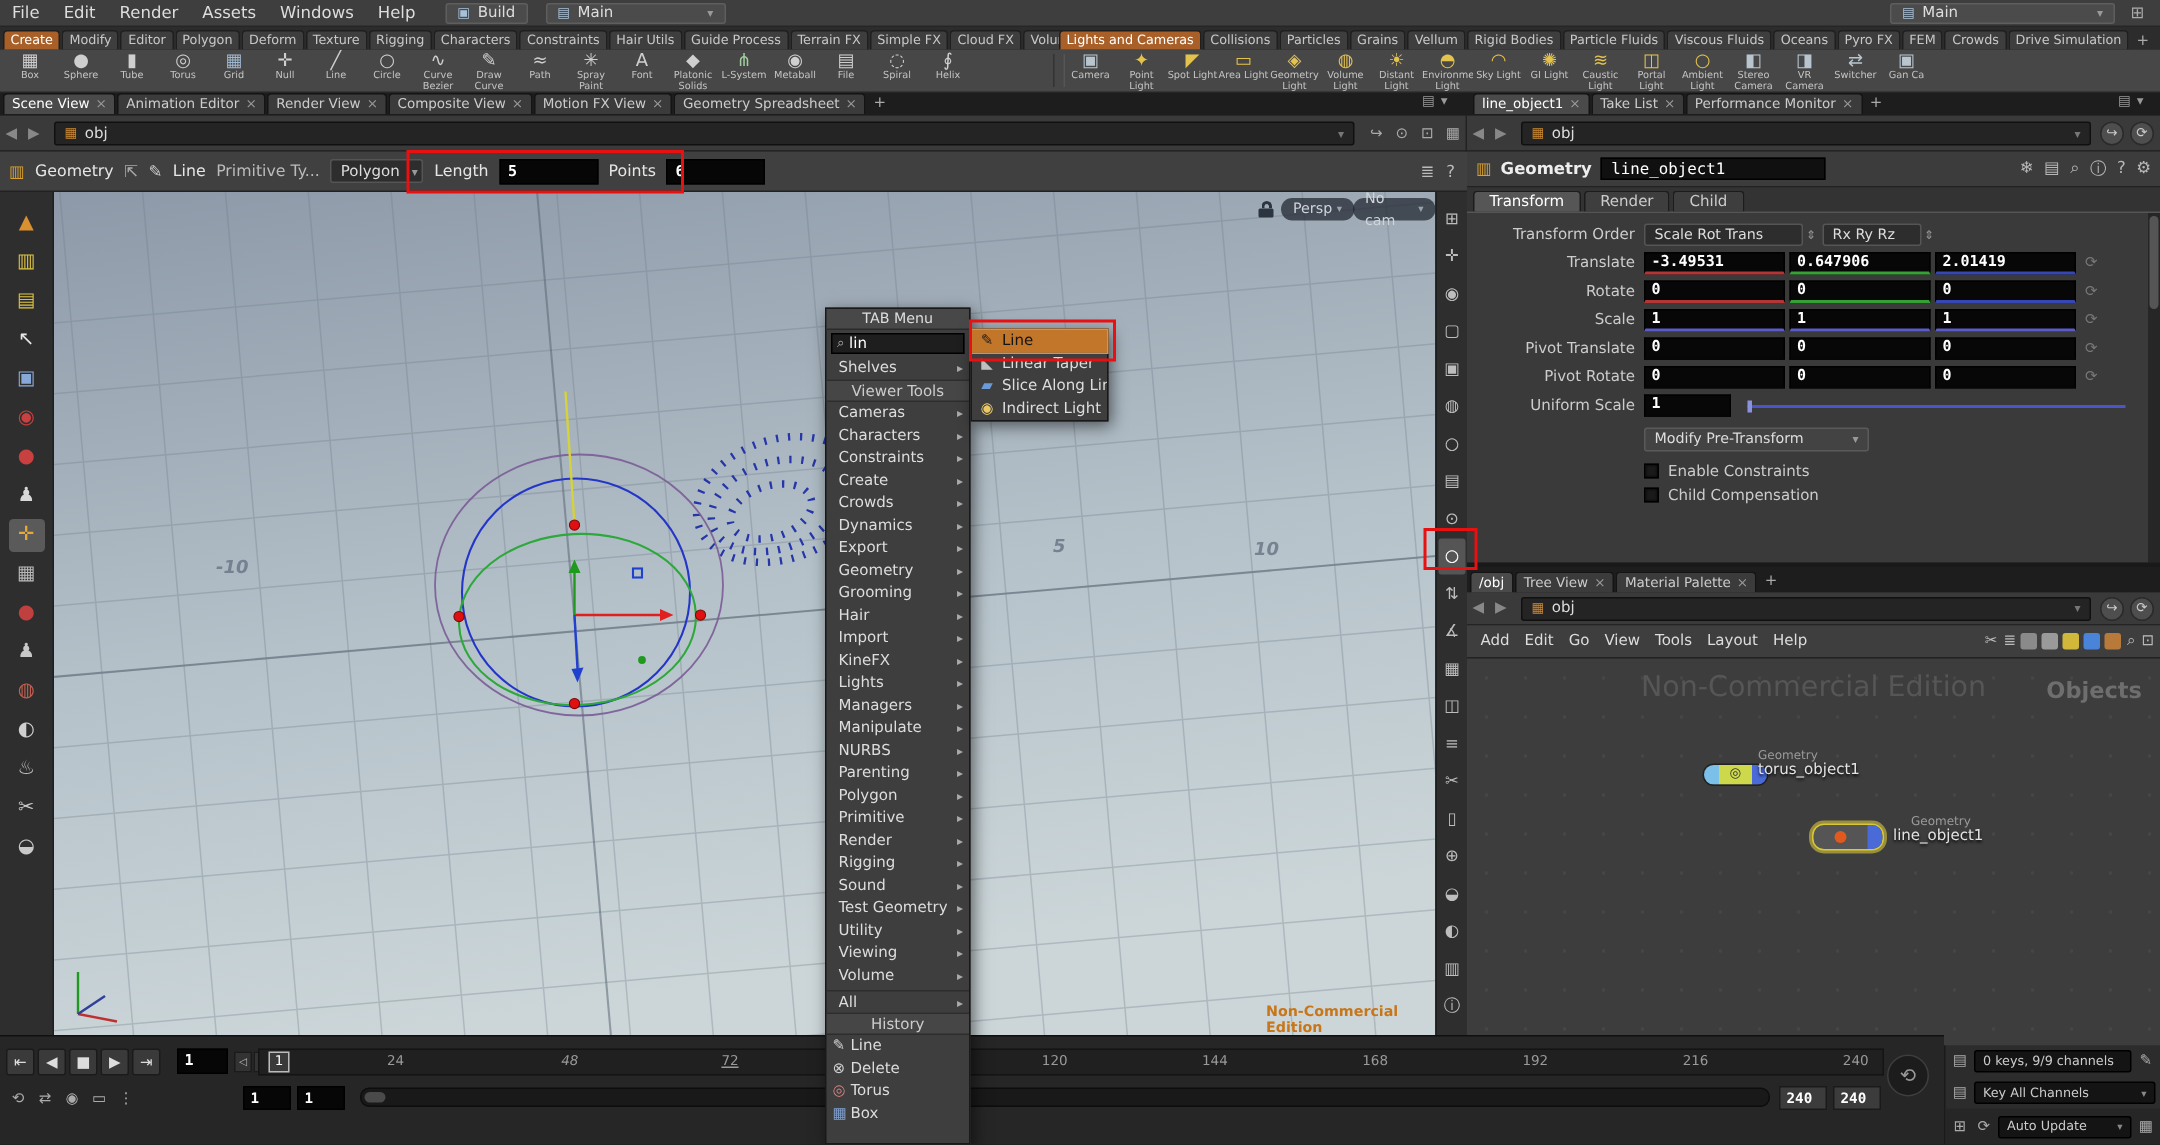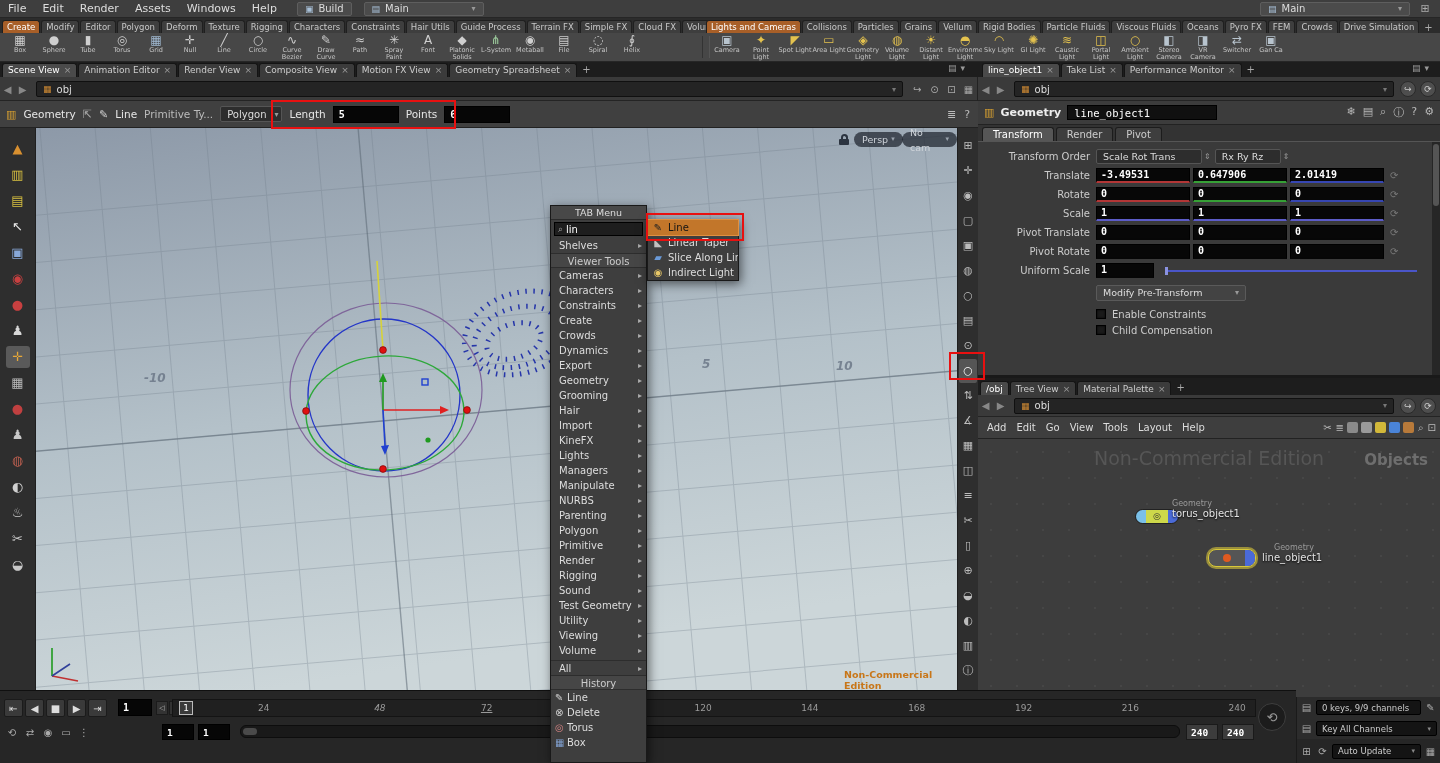--- a/index.html
+++ b/index.html
@@ -32,21 +32,21 @@
             border-bottom:1px solid #262626;display:flex;z-index:18}
   #tools-left{display:flex;padding-left:3px;width:702px;overflow:hidden}
   .tools-div{width:8px;border-left:1px solid #333;border-right:1px solid #555;margin:3px 0}
   #tools-right{display:flex;overflow:hidden;flex:1}
   .tool{width:34px;display:flex;flex-direction:column;align-items:center;padding-top:1px}
   .tic{font-size:12px;height:13px;line-height:13px}
   .tlb{font-size:6.5px;line-height:6.5px;height:14px;color:#c4c4c4;text-align:center;overflow:hidden;width:34px}
 
   
   .panetabs{position:absolute;left:0;top:62px;width:1440px;height:15px;background:#1d1d1d;z-index:17}
-  #pane-tabs-left,#pane-tabs-right{position:absolute;top:0;display:flex;height:15px;align-items:center}
+  #pane-tabs-left,#pane-tabs-right{position:absolute;top:0;display:flex;height:15px;align-items:flex-start}
   #pane-tabs-left{left:2px}#pane-tabs-right{left:982px}
   .ptab{display:flex;align-items:center;background:#3b3b3b;border:1px solid #141414;border-bottom:none;
         border-radius:3px 3px 0 0;padding:0 5px;margin-right:1px;font-size:9px;color:#ccc;height:14px;white-space:nowrap}
   .ptab.act{background:#4a4a4a;color:#fff}
   .ptab .x{margin-left:4px;color:#999;font-size:9px}
   .padd{font-size:10px;color:#aaa;padding:0 4px;height:14px;line-height:14px}
   .pane-ics{position:absolute;top:1px;display:flex;gap:4px;color:#999;font-size:9px}
 
   
   .pathrow{position:absolute;left:0;top:77px;width:1440px;height:24px;background:#3a3a3a;border-bottom:1px solid #242424;z-index:16}
@@ -698,21 +698,21 @@
       <span>▤</span>
       <span>⌕</span>
       <span>ⓘ</span>
       <span>?</span>
       <span>⚙</span>
     </div>
   </div>
   <div class="param-tabs" id="param-tabs">
       <div class="ptb act">Transform</div>
       <div class="ptb">Render</div>
-      <div class="ptb">Pivot</div>
+      <div class="ptb">Child</div>
     </div>
   <div class="param-body">
     <div class="prow">
       <div class="plab">Transform Order</div>
       <div class="odrop" style="width:106px">
         <span>Scale Rot Trans</span>
       </div>
       <span class="spin">⇕</span>
       <div class="odrop" style="width:66px">
         <span>Rx Ry Rz</span>

